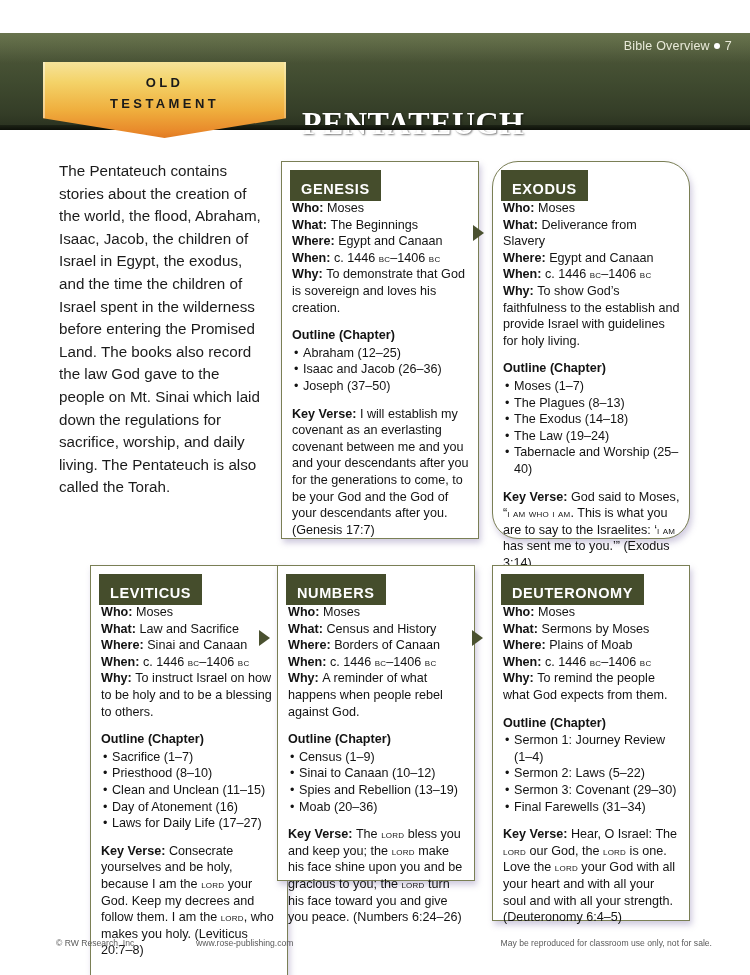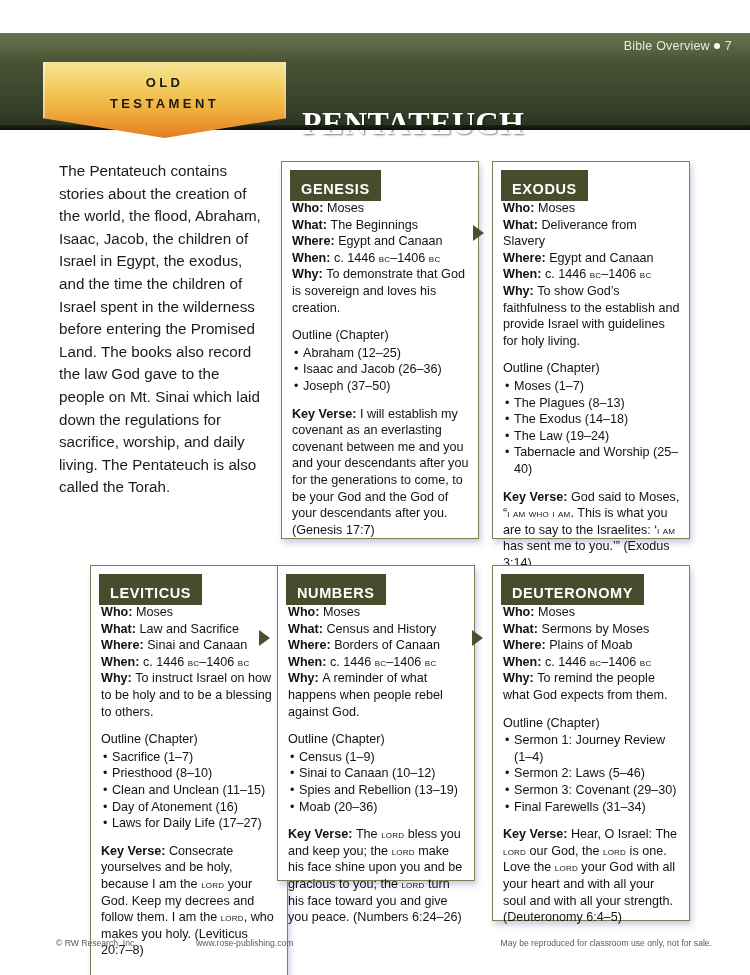--- a/index.html
+++ b/index.html
@@ -144,21 +144,21 @@
     right: 9px;
     top: 38px;
     font-size: 12.6px;
     line-height: 16.6px;
     color: #131313;
   }
   .fact { margin: 0; }
   .fact b { font-weight: 700; }
   .sc { font-variant: small-caps; font-size: 11.4px; letter-spacing: 0.2px; }
   .block-gap { height: 11px; }
-  .outline-title { font-weight: 400; margin: 0 0 1px 0; }
+  .outline-title { font-weight: 700; margin: 0 0 1px 0; }
   ul.outline {
     margin: 0;
     padding: 0 0 0 11px;
     list-style: none;
   }
   ul.outline li {
     position: relative;
     padding-left: 0;
     margin: 0;
   }
@@ -229,21 +229,21 @@
       <ul class="outline">
         <li>Abraham (12–25)</li>
         <li>Isaac and Jacob (26–36)</li>
         <li>Joseph (37–50)</li>
       </ul>
       <div class="block-gap"></div>
       <div class="keyverse"><b>Key Verse: </b><span>I will establish my covenant as an everlasting covenant between me and you and your descendants after you for the generations to come, to be your God and the God of your descendants after you. (Genesis 17:7)</span></div>
     </div>
 </div>
 
-<div class="card" id="card-1" style="left:492px; top:161px; width:198px; height:378px;">
+<div class="card" id="card-1" style="left:492px; top:161px; width:198px; height:378px;border-radius:26px;">
   <div class="card-head">EXODUS</div>
   <div class="card-body">
       <div class="fact"><b>Who: </b><span>Moses</span></div>
       <div class="fact"><b>What: </b><span>Deliverance from Slavery</span></div>
       <div class="fact"><b>Where: </b><span>Egypt and Canaan</span></div>
       <div class="fact"><b>When: </b><span>c. 1446 <span class="sc" style="font-variant: small-caps; text-transform: lowercase;">BC</span>–1406 <span class="sc" style="font-variant: small-caps; text-transform: lowercase;">BC</span></span></div>
       <div class="fact"><b>Why: </b><span>To show God’s faithfulness to the establish and provide Israel with guidelines for holy living.</span></div>
       <div class="block-gap"></div>
       <div class="outline-title">Outline (Chapter)</div>
       <ul class="outline">
@@ -306,21 +306,21 @@
   <div class="card-body">
       <div class="fact"><b>Who: </b><span>Moses</span></div>
       <div class="fact"><b>What: </b><span>Sermons by Moses</span></div>
       <div class="fact"><b>Where: </b><span>Plains of Moab</span></div>
       <div class="fact"><b>When: </b><span>c. 1446 <span class="sc" style="font-variant: small-caps; text-transform: lowercase;">BC</span>–1406 <span class="sc" style="font-variant: small-caps; text-transform: lowercase;">BC</span></span></div>
       <div class="fact"><b>Why: </b><span>To remind the people what God expects from them.</span></div>
       <div class="block-gap"></div>
       <div class="outline-title">Outline (Chapter)</div>
       <ul class="outline">
         <li>Sermon 1: Journey Review (1–4)</li>
-        <li>Sermon 2: Laws (5–46)</li>
+        <li>Sermon 2: Laws (5–22)</li>
         <li>Sermon 3: Covenant (29–30)</li>
         <li>Final Farewells (31–34)</li>
       </ul>
       <div class="block-gap"></div>
       <div class="keyverse"><b>Key Verse: </b><span>Hear, O Israel: The <span class="sc" style="font-variant: small-caps; text-transform: lowercase;">LORD</span> our God, the <span class="sc" style="font-variant: small-caps; text-transform: lowercase;">LORD</span> is one. Love the <span class="sc" style="font-variant: small-caps; text-transform: lowercase;">LORD</span> your God with all your heart and with all your soul and with all your strength. (Deuteronomy 6:4–5)</span></div>
     </div>
 </div>
 
 <div class="arrow" style="left:473px; top:225px;"></div>
 <div class="arrow" style="left:259px; top:630px;"></div>

